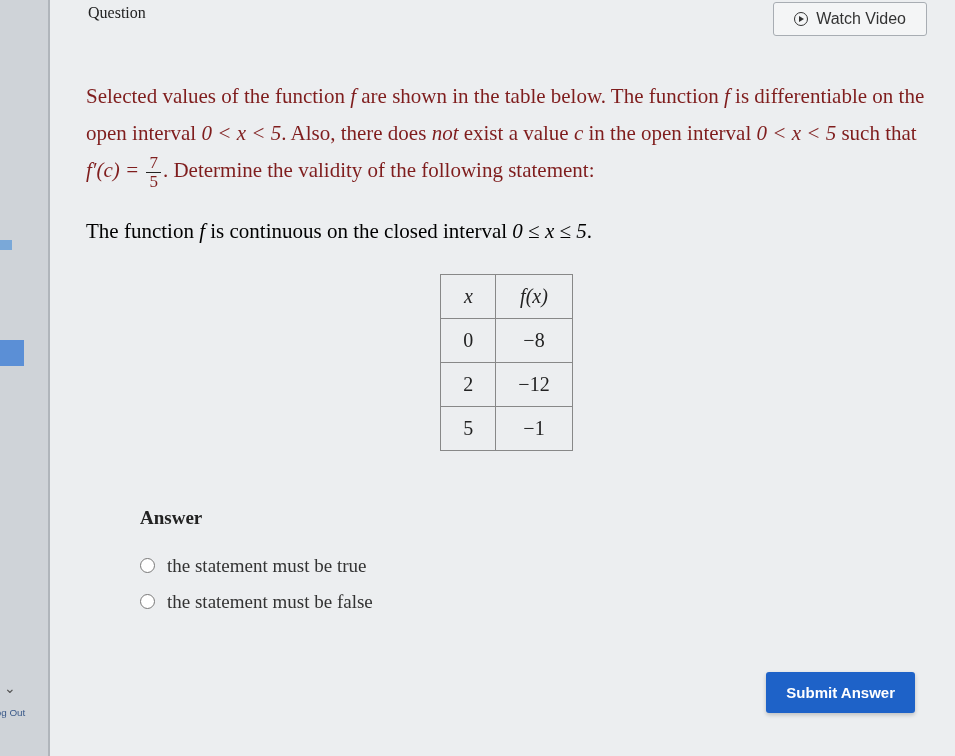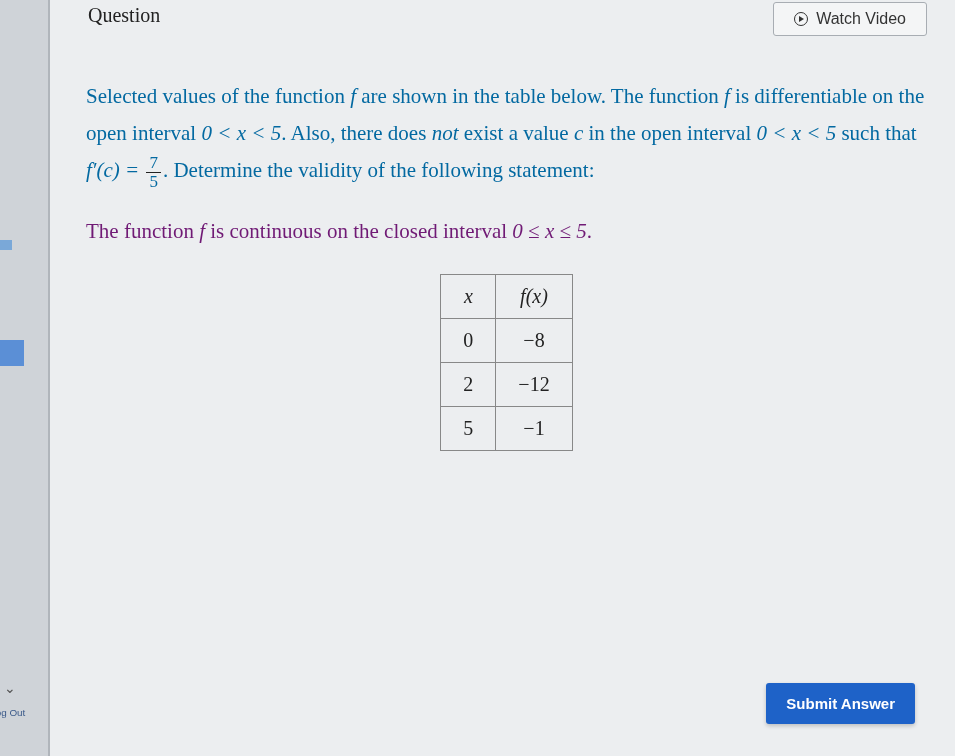--- a/index.html
+++ b/index.html
@@ -41,21 +41,21 @@
     background: #eceef0;
     padding: 0 28px 0 36px;
   }
   .header-row {
     display: flex;
     align-items: flex-start;
     justify-content: space-between;
     padding-top: 2px;
   }
   .q-title {
-    font-size: 20px;
+    font-size: 16px;
     color: #222;
     font-weight: 400;
     padding-top: 2px;
     padding-left: 2px;
   }
   .btn-row { display: flex; }
   .hdr-btn {
     border: 1.5px solid #a8adb3;
     background: #f4f5f6;
     color: #333;
@@ -75,34 +75,34 @@
     content: ""; width: 0; height: 0;
     border-left: 5px solid #333;
     border-top: 3px solid transparent;
     border-bottom: 3px solid transparent;
     margin-left: 1px;
   }
   .prompt {
     margin-top: 42px;
     font-size: 21px;
     line-height: 1.75;
-    color: #0369a1;
+    color: #7f1d1d;
   }
   .mathit { font-style: italic; font-family: 'Times New Roman', serif; }
   .notital { font-style: italic; }
   .frac {
     display: inline-block; vertical-align: -0.6em;
     text-align: center; font-size: 17px; line-height: 1.05;
     margin: 0 2px;
   }
   .frac .num { display: block; border-bottom: 1.2px solid #222; padding: 0 3px; }
   .frac .den { display: block; padding: 0 3px; }
   .statement {
     margin-top: 28px;
-    font-size: 21px; color: #701a75;
+    font-size: 21px; color: #000000;
   }
   .data-table {
     margin: 30px auto 0 auto;
     border-collapse: collapse;
   }
   .data-table td, .data-table th {
     border: 1.5px solid #888;
     padding: 10px 22px;
     font-size: 20px;
     text-align: center;
@@ -117,21 +117,21 @@
   }
   .options { margin-top: 26px; }
   .opt {
     display: flex; align-items: center; gap: 12px;
     font-size: 19px; color: #333; margin-bottom: 14px;
     cursor: pointer;
   }
   .opt input { width: 15px; height: 15px; accent-color: #555; cursor: pointer; }
   .submit-btn {
     position: absolute;
-    right: 40px; bottom: 32px;
+    right: 40px; bottom: 43px;
     background: #1e62c8;
     color: #fff;
     border: none;
     font-family: Arial, sans-serif;
     font-size: 15px; font-weight: bold;
     padding: 12px 20px;
     border-radius: 3px;
     cursor: pointer;
     box-shadow: 0 2px 4px rgba(0,0,0,0.2);
   }
@@ -180,16 +180,29 @@
       <td>2</td>
       <td>−12</td>
     </tr>
     <tr>
       <td>5</td>
       <td>−1</td>
     </tr>
   </tbody>
     </table>
 
+  <div class="answer-block">
+    <div class="answer-heading">Answer</div>
+    <div class="options">
+      <label class="opt">
+        <input type="radio" name="ans" style="">
+        <span>the statement must be true</span>
+      </label>
+      <label class="opt">
+        <input type="radio" name="ans" style="">
+        <span>the statement must be false</span>
+      </label>
+    </div>
+  </div>
 
   <button class="submit-btn">Submit Answer</button>
 
 </div>
 
 </body></html>

